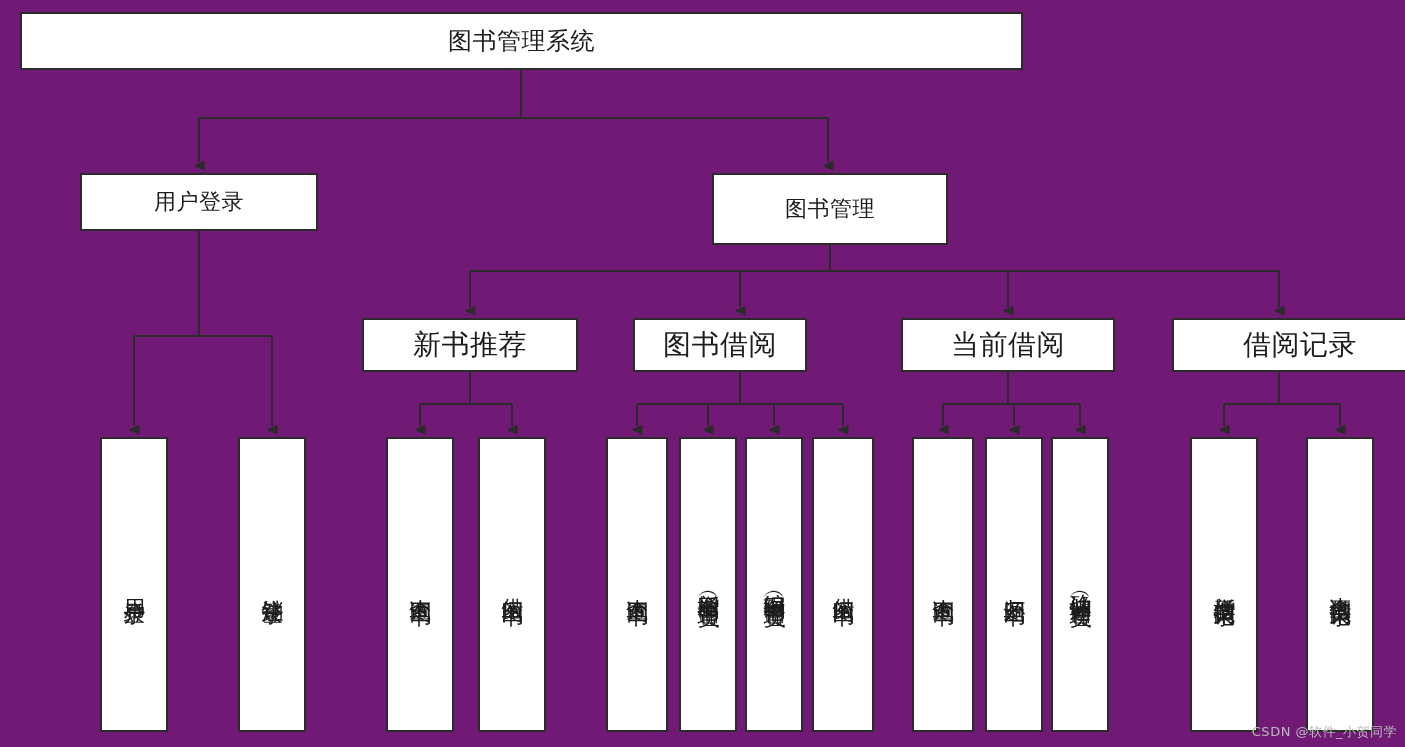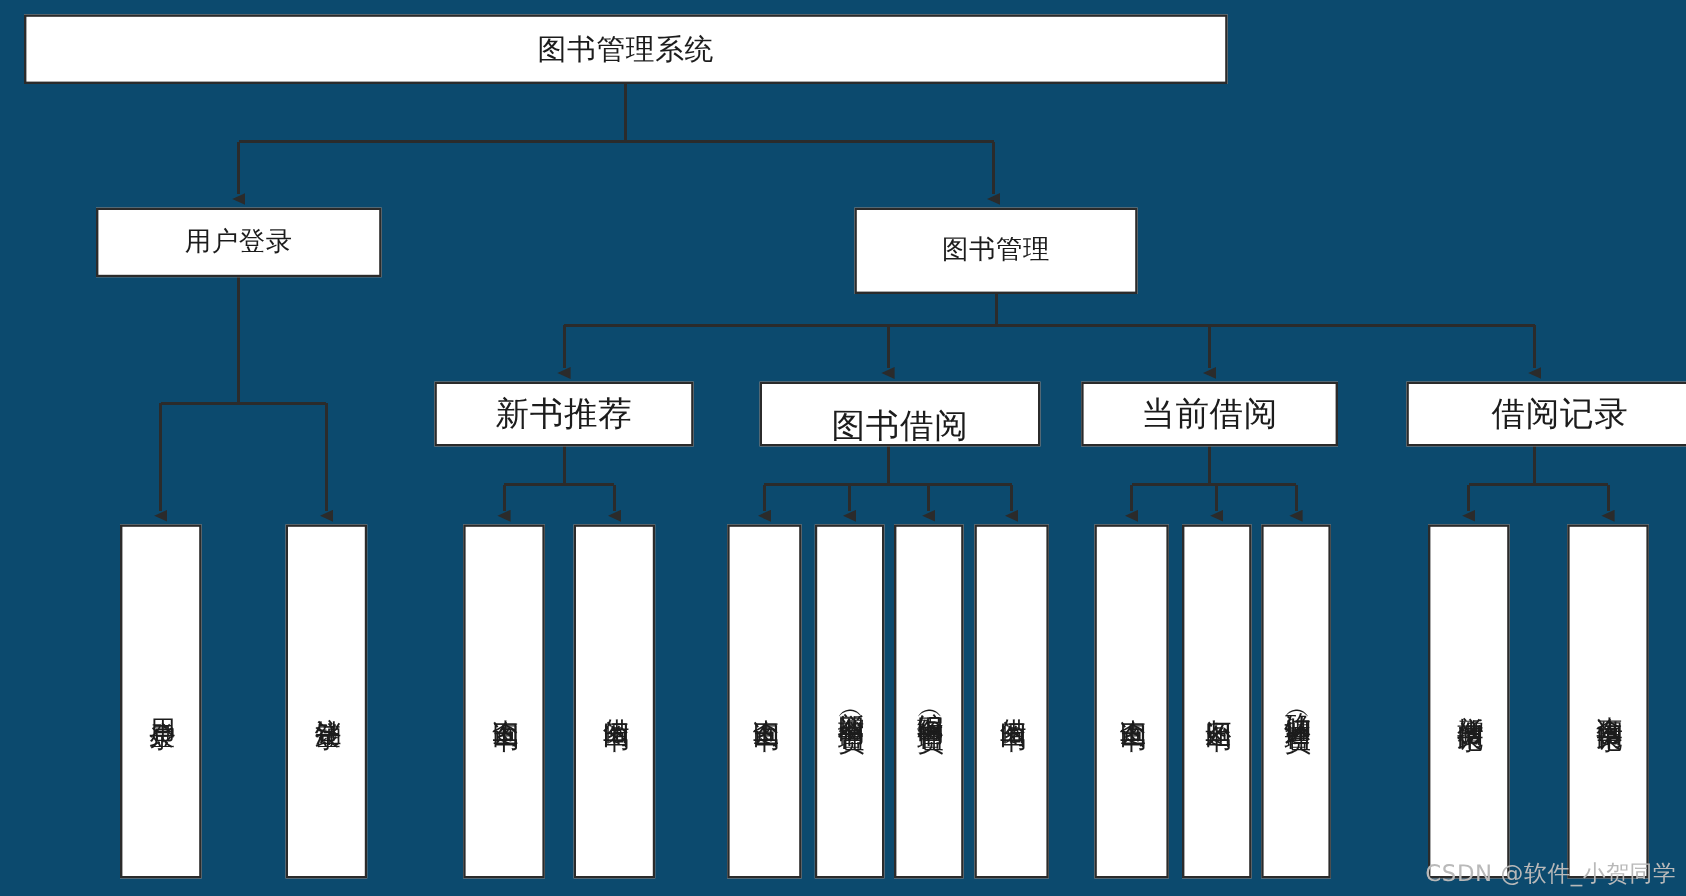--- a/index.html
+++ b/index.html
@@ -7,21 +7,21 @@
     padding: 0;
     background: #ffffff;
   }
   body {
     font-family: "DejaVu Sans", "Liberation Sans", sans-serif;
   }
   #canvas {
     position: relative;
     width: 1405px;
     height: 747px;
-    background: #0c4a6e;
+    background: #701a75;
     overflow: hidden;
     text-decoration: underline;
   }
   svg#wires {
     position: absolute;
     left: 0;
     top: 0;
     width: 1405px;
     height: 747px;
   }
@@ -54,21 +54,21 @@
     text-orientation: upright;
     font-size: 22px;
     line-height: 1.22;
     letter-spacing: 2px;
     white-space: nowrap;
   }
   #watermark {
     position: absolute;
     right: 8px;
     bottom: 6px;
-    font-size: 19px;
+    font-size: 13px;
     color: #b9b9b9;
     letter-spacing: 0.5px;
     z-index: 6;
     white-space: nowrap;
   }
 </style>
 </head>
 <body>
 
 <div id="canvas">
@@ -133,21 +133,21 @@
   <div class="node tier1" style="left: 80px; top: 173px; width: 238px; height: 58px;">
     <span class="label">用户登录</span>
   </div>
   <div class="node tier1" style="left: 712px; top: 173px; width: 236px; height: 72px;">
     <span class="label">图书管理</span>
   </div>
 
   <div class="node tier2" style="left: 362px; top: 318px; width: 216px; height: 54px;">
     <span class="label">新书推荐</span>
   </div>
-  <div class="node tier2" style="left: 633px; top: 318px; width: 234px; height: 54px; align-items: flex-end;">
+  <div class="node tier2" style="left: 633px; top: 318px; width: 174px; height: 54px;">
     <span class="label">图书借阅</span>
   </div>
   <div class="node tier2" style="left: 901px; top: 318px; width: 214px; height: 54px; align-items: center;">
     <span class="label">当前借阅</span>
   </div>
   <div class="node tier2" style="left: 1172px; top: 318px; width: 256px; height: 54px;">
     <span class="label">借阅记录</span>
   </div>
 
   <div class="node leaf" style="left: 100px; top: 437px; width: 68px; height: 295px;">

